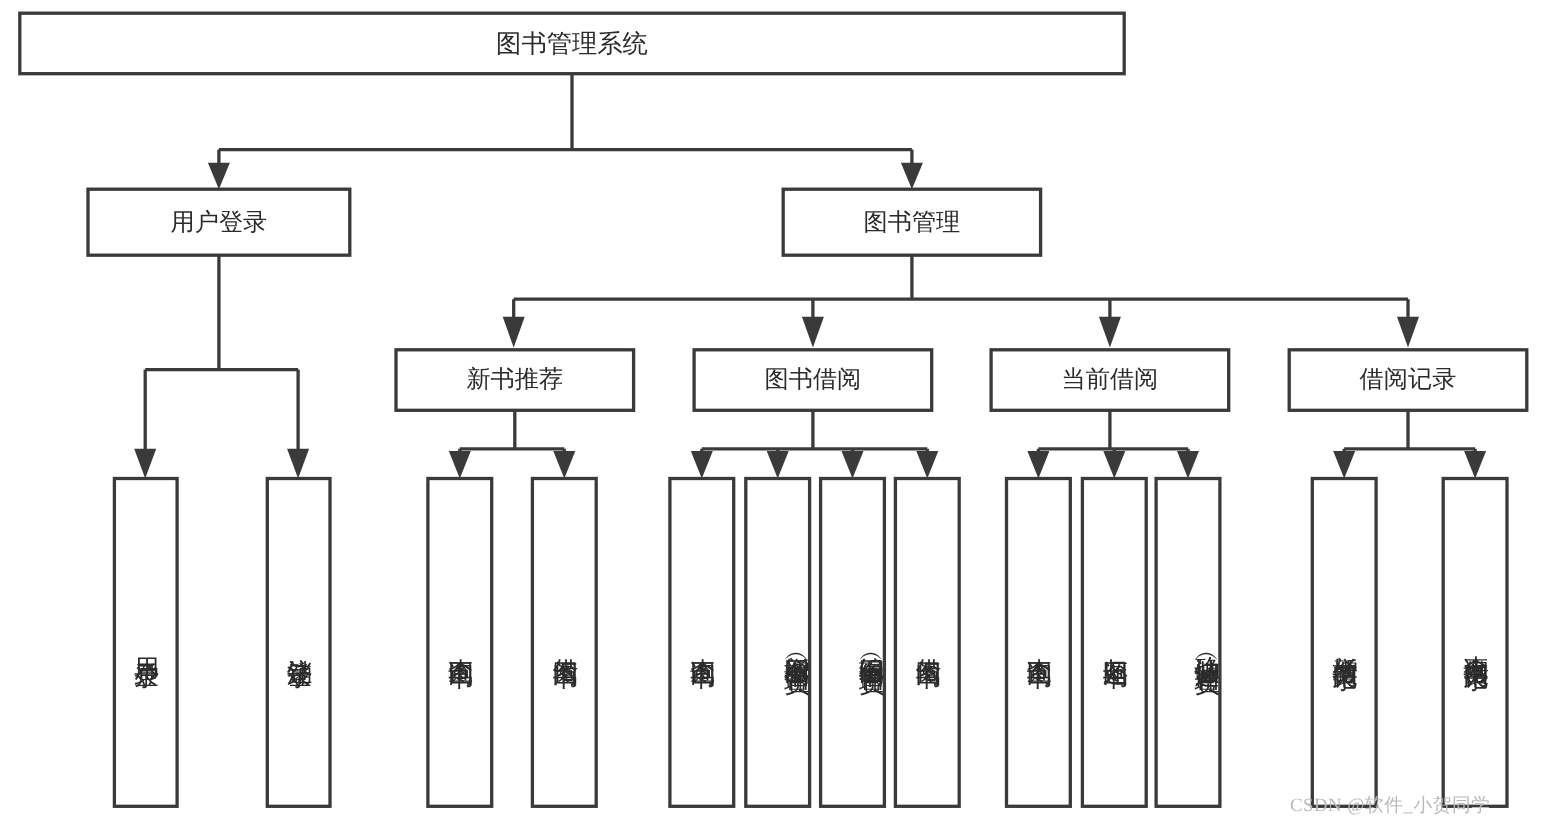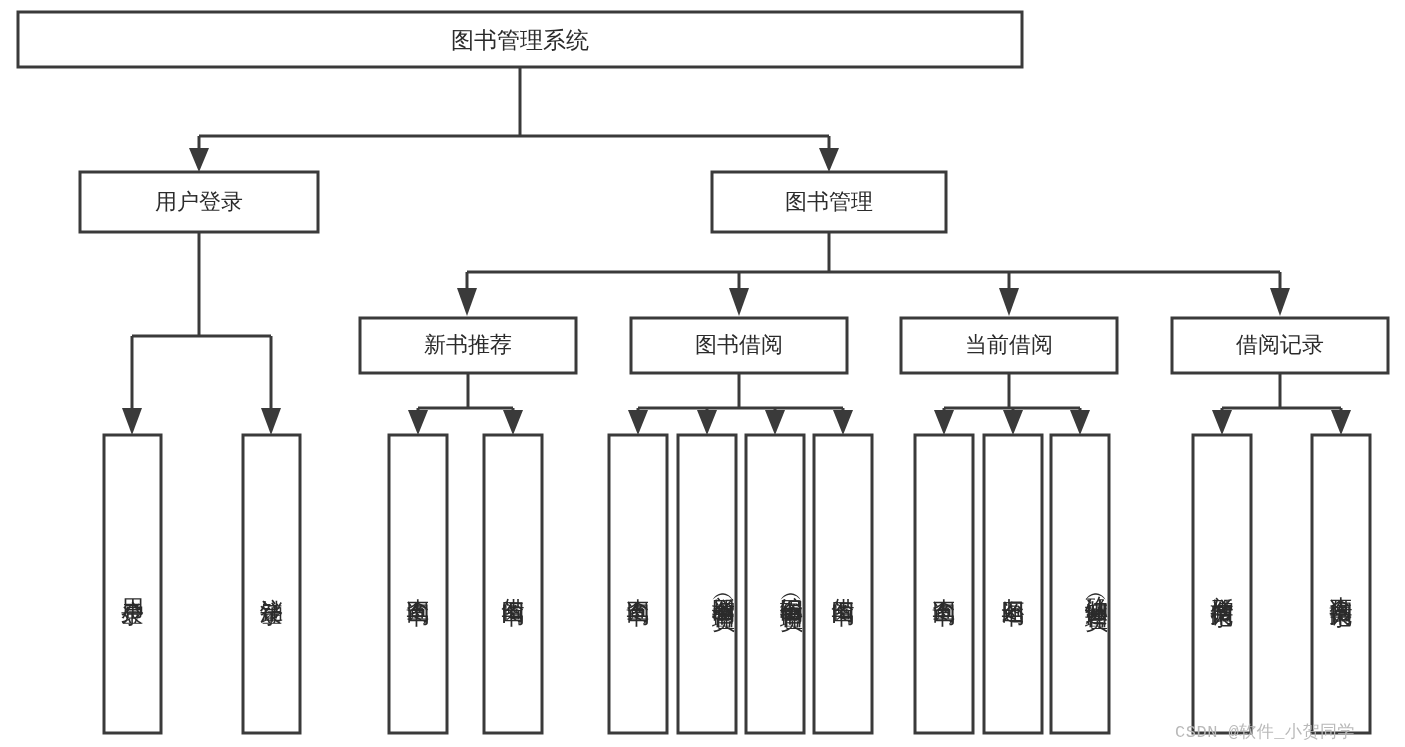--- a/index.html
+++ b/index.html
@@ -72,21 +72,21 @@
     letter-spacing: 2px;
     color: #2b2b2b;
     text-align: center;
     white-space: nowrap;
     pointer-events: none;
   }
   .watermark {
     position: absolute;
     right: 8px;
     bottom: 4px;
-    font-family: Liberation Mono, monospace;
+    font-family: Liberation Serif, serif;
     font-size: 17px;
     color: #b9b9b9;
     letter-spacing: 0.5px;
     white-space: nowrap;
   }
 </style>
 </head>
 <body>
 
 <div id="diagram-root">

